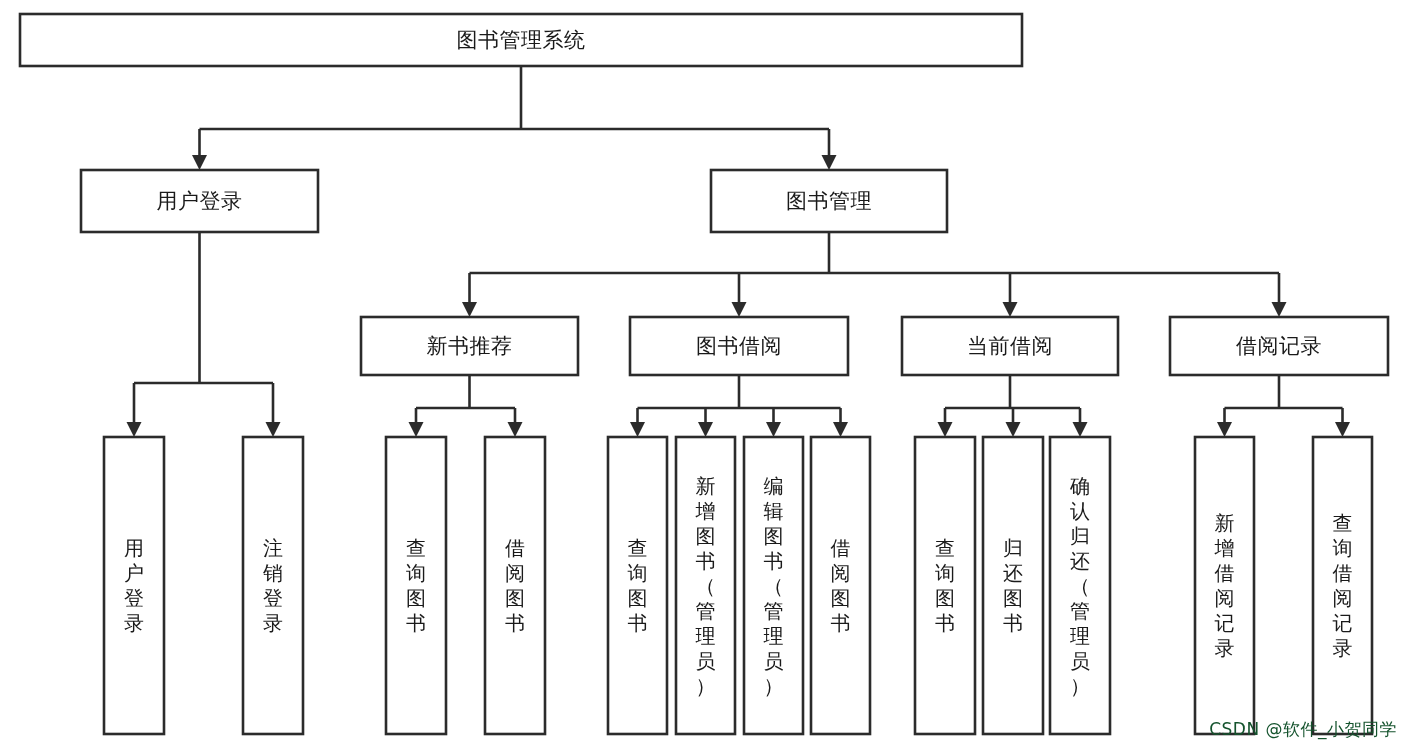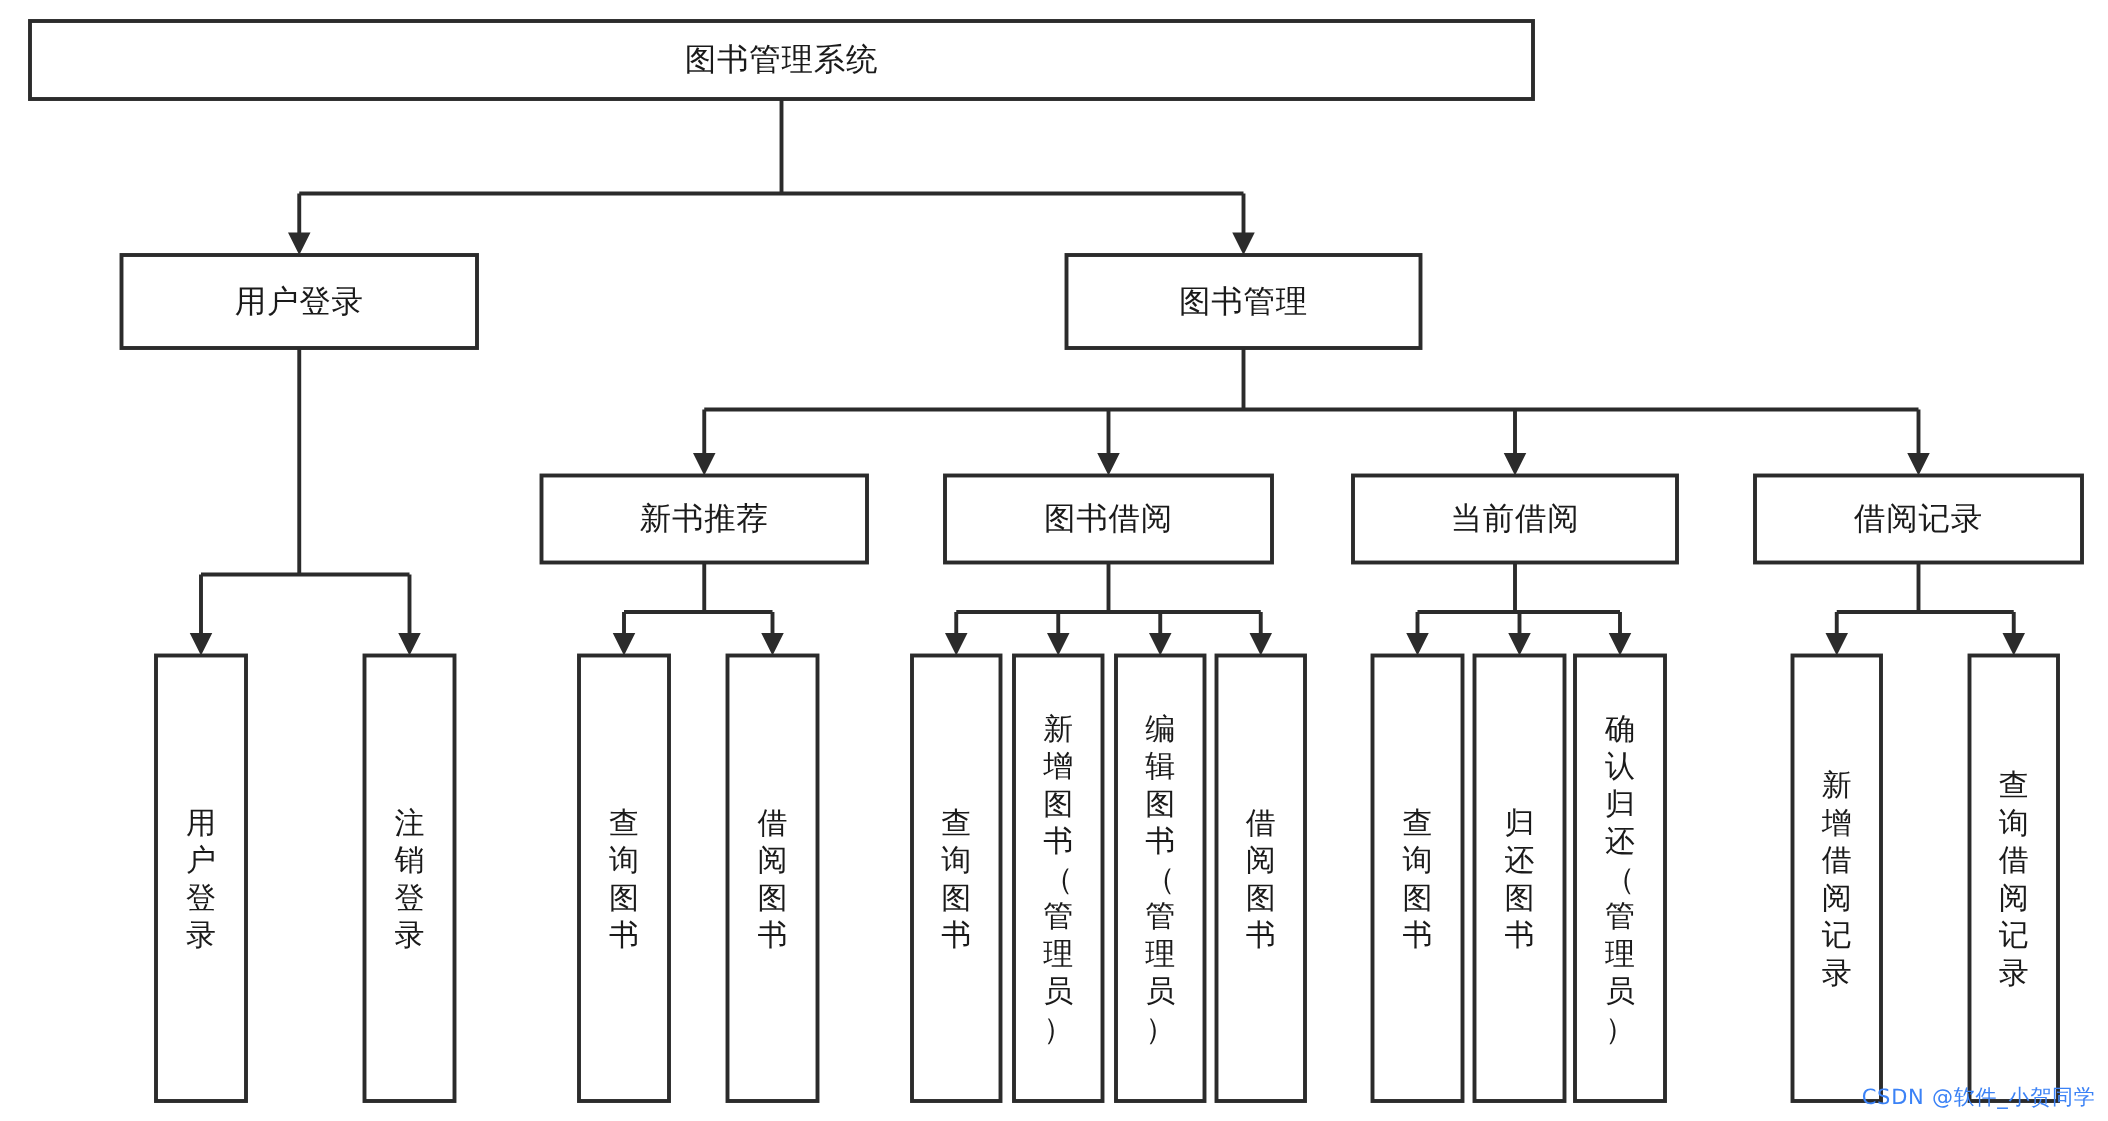--- a/index.html
+++ b/index.html
@@ -56,22 +56,22 @@
   }
   .connector-arrow {
     fill: #2b2b2b;
     stroke: none;
   }
   .watermark-text {
     position: absolute;
     right: 8px;
     bottom: 6px;
     font-family: "DejaVu Sans", "Liberation Sans", sans-serif;
-    font-size: 14px;
-    color: #3b82f6;
+    font-size: 17px;
+    color: #14532d;
     white-space: nowrap;
     letter-spacing: 0.5px;
     user-select: none;
   }
 </style>
 </head>
 <body>
 
 <div id="diagram-root">
   <svg class="diagram-canvas" viewBox="0 0 1405 747" xmlns="http://www.w3.org/2000/svg">

